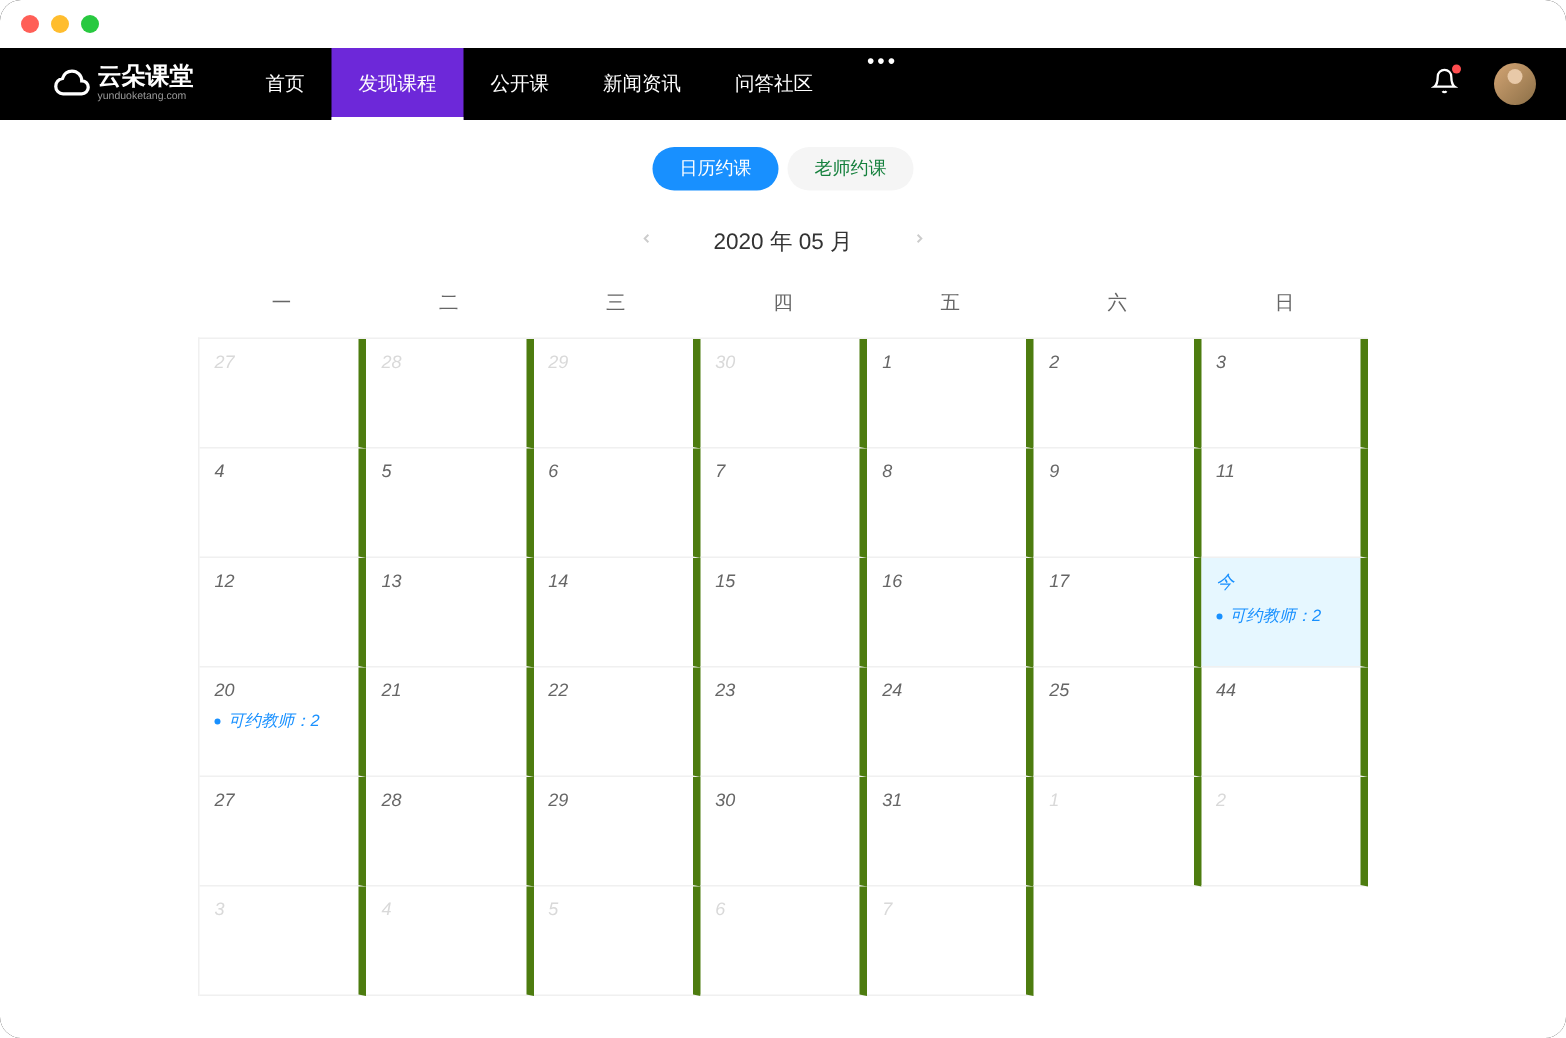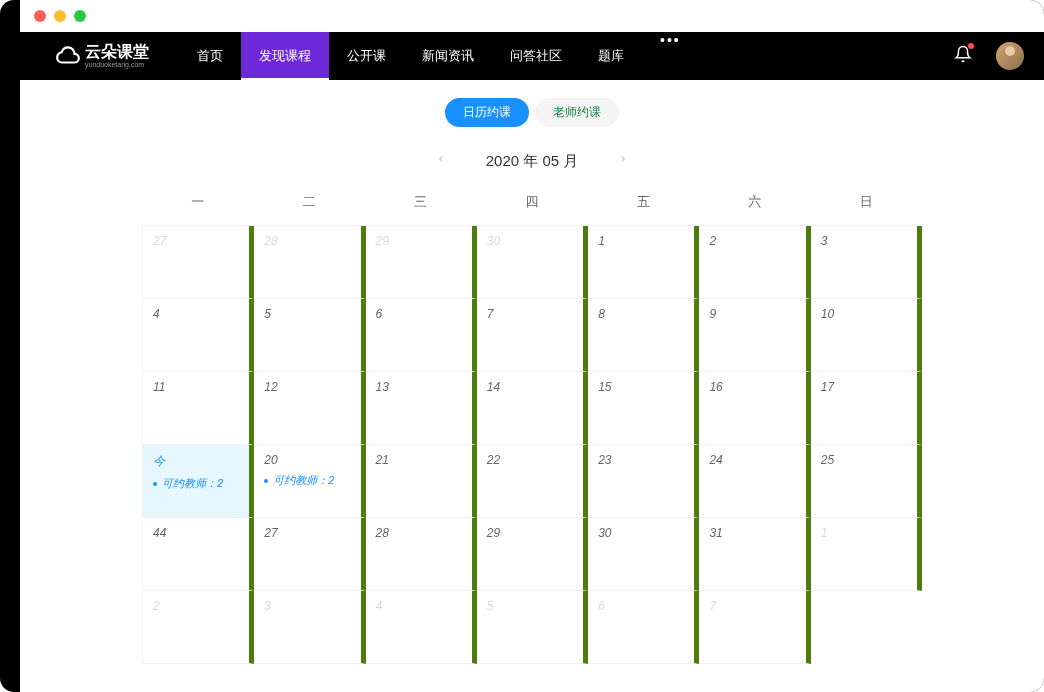--- a/index.html
+++ b/index.html
@@ -11,21 +11,20 @@
       overflow: hidden;
     }
     .window-frame {
       width: 1044px;
       height: 692px;
       background: #000;
       border-radius: 14px;
       overflow: hidden;
       display: flex;
       flex-direction: column;
-      padding-left: 20px;
     }
     .titlebar {
       height: 32px;
       background: #fff;
       display: flex;
       align-items: center;
       padding: 0 14px;
       gap: 8px;
     }
     .traffic-light { width: 12px; height: 12px; border-radius: 50%; }
@@ -223,23 +222,20 @@
           <span>发现课程</span>
         </div>
       <div class="nav-item">
           <span>公开课</span>
         </div>
       <div class="nav-item">
           <span>新闻资讯</span>
         </div>
       <div class="nav-item">
           <span>问答社区</span>
-        </div>
-      <div class="nav-item">
-          <span>题库</span>
         </div>
       <div class="nav-more">•••</div>
     </div>
     <div class="nav-right">
       <div class="bell-wrap">
         <svg width="18" height="18" viewBox="0 0 24 24" fill="none" stroke="#fff" stroke-width="2">
           <path d="M18 8A6 6 0 0 0 6 8c0 7-3 9-3 9h18s-3-2-3-9M13.7 21a2 2 0 0 1-3.4 0"></path>
         </svg>
         <div class="bell-dot"></div>
       </div>
@@ -311,23 +307,20 @@
           <div class="cell">
             <div class="day-num">7</div>
           </div>
           <div class="cell">
             <div class="day-num">8</div>
           </div>
           <div class="cell">
             <div class="day-num">9</div>
           </div>
           <div class="cell">
-            <div class="day-num">10</div>
-          </div>
-          <div class="cell">
             <div class="day-num">11</div>
           </div>
           <div class="cell">
             <div class="day-num">12</div>
           </div>
           <div class="cell">
             <div class="day-num">13</div>
           </div>
           <div class="cell">
             <div class="day-num">14</div>

